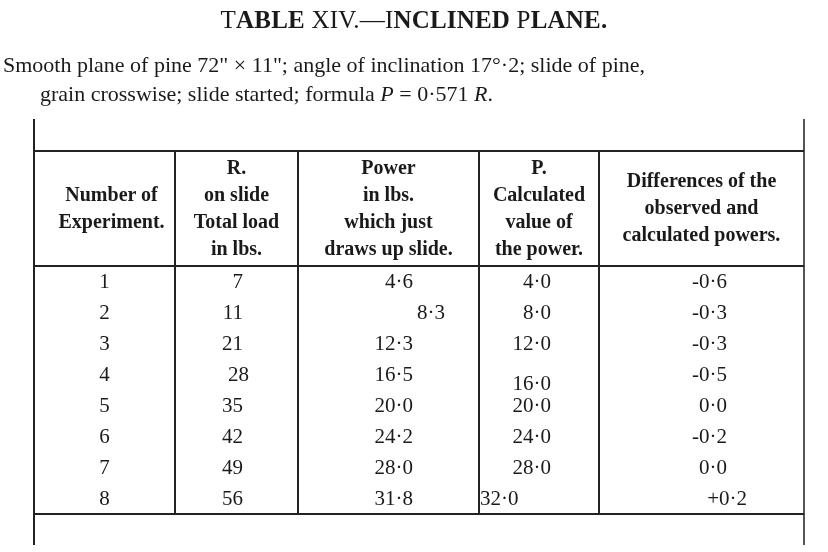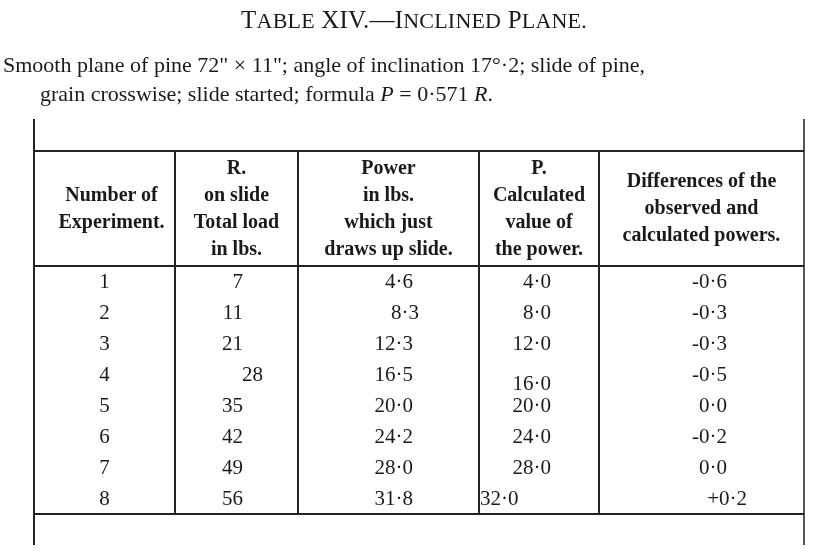--- a/index.html
+++ b/index.html
@@ -1,20 +1,20 @@
 <!DOCTYPE html>
 <html><head>
 <meta charset="utf-8">
 <style>
   html, body { margin: 0; padding: 0; background: #ffffff; }
   body { width: 828px; height: 552px; position: relative; overflow: hidden;
          font-family: "Liberation Serif", "DejaVu Serif", serif; color: #1a1a1a; }
   .title { position: absolute; top: 6px; left: 0; width: 828px; text-align: center;
            font-size: 25px; letter-spacing: 0.2px; }
-  .title .sc { font-size: 22px; }
+  .title .sc { font-size: 25px; font-weight: bold; }
   .caption { position: absolute; left: 3px; top: 50px; width: 820px; font-size: 22px; line-height: 29px; }
   .caption .l2 { padding-left: 37px; }
   .caption i { font-style: italic; }
   .vline { position: absolute; background: #222; width: 2px; }
   .hline { position: absolute; background: #222; height: 2px; left: 0; width: 771px; }
   .hdr { position: absolute; top: 150px; height: 115px; display: flex; align-items: center;
          justify-content: center; text-align: center; font-weight: bold; font-size: 20px; line-height: 27px; }
   .cell { position: absolute; font-size: 21px; height: 31px; line-height: 31px; }
 </style>
 </head>
@@ -85,34 +85,34 @@
       <div>
         <div class="cell" style="left: 35px; width: 139px; top: 266px; text-align: center;">1</div>
         <div class="cell" style="left: 176px; width: 121px; top: 266px; text-align: right; padding-right: 54px; box-sizing: border-box;">7</div>
         <div class="cell" style="left: 299px; width: 179px; top: 266px; text-align: right; padding-right: 65px; box-sizing: border-box;">4·6</div>
         <div class="cell" style="left: 480px; width: 118px; top: 266px; text-align: right; padding-right: 47px; box-sizing: border-box;">4·0</div>
         <div class="cell" style="left: 600px; width: 203px; top: 266px; text-align: right; padding-right: 76px; box-sizing: border-box;">-0·6</div>
       </div>
       <div>
         <div class="cell" style="left: 35px; width: 139px; top: 297px; text-align: center;">2</div>
         <div class="cell" style="left: 176px; width: 121px; top: 297px; text-align: right; padding-right: 54px; box-sizing: border-box;">11</div>
-        <div class="cell" style="left: 299px; width: 179px; top: 297px; text-align: right; padding-right: 59px; box-sizing: border-box;">8·3</div>
+        <div class="cell" style="left: 299px; width: 179px; top: 297px; text-align: right; padding-right: 33px; box-sizing: border-box;">8·3</div>
         <div class="cell" style="left: 480px; width: 118px; top: 297px; text-align: right; padding-right: 47px; box-sizing: border-box;">8·0</div>
         <div class="cell" style="left: 600px; width: 203px; top: 297px; text-align: right; padding-right: 76px; box-sizing: border-box;">-0·3</div>
       </div>
       <div>
         <div class="cell" style="left: 35px; width: 139px; top: 328px; text-align: center;">3</div>
         <div class="cell" style="left: 176px; width: 121px; top: 328px; text-align: right; padding-right: 54px; box-sizing: border-box;">21</div>
         <div class="cell" style="left: 299px; width: 179px; top: 328px; text-align: right; padding-right: 65px; box-sizing: border-box;">12·3</div>
         <div class="cell" style="left: 480px; width: 118px; top: 328px; text-align: right; padding-right: 47px; box-sizing: border-box;">12·0</div>
         <div class="cell" style="left: 600px; width: 203px; top: 328px; text-align: right; padding-right: 76px; box-sizing: border-box;">-0·3</div>
       </div>
       <div>
         <div class="cell" style="left: 35px; width: 139px; top: 359px; text-align: center;">4</div>
-        <div class="cell" style="left: 174px; width: 143px; top: 359px; text-align: right; padding-right: 54px; box-sizing: border-box;">28</div>
+        <div class="cell" style="left: 160px; width: 143px; top: 359px; text-align: right; padding-right: 54px; box-sizing: border-box;">28</div>
         <div class="cell" style="left: 299px; width: 179px; top: 359px; text-align: right; padding-right: 65px; box-sizing: border-box;">16·5</div>
         <div class="cell" style="left: 480px; width: 118px; top: 368px; text-align: right; padding-right: 47px; box-sizing: border-box;">16·0</div>
         <div class="cell" style="left: 600px; width: 203px; top: 359px; text-align: right; padding-right: 76px; box-sizing: border-box;">-0·5</div>
       </div>
       <div>
         <div class="cell" style="left: 35px; width: 139px; top: 390px; text-align: center;">5</div>
         <div class="cell" style="left: 176px; width: 121px; top: 390px; text-align: right; padding-right: 54px; box-sizing: border-box;">35</div>
         <div class="cell" style="left: 299px; width: 179px; top: 390px; text-align: right; padding-right: 65px; box-sizing: border-box;">20·0</div>
         <div class="cell" style="left: 480px; width: 118px; top: 390px; text-align: right; padding-right: 47px; box-sizing: border-box;">20·0</div>
         <div class="cell" style="left: 600px; width: 203px; top: 390px; text-align: right; padding-right: 76px; box-sizing: border-box;">0·0</div>

